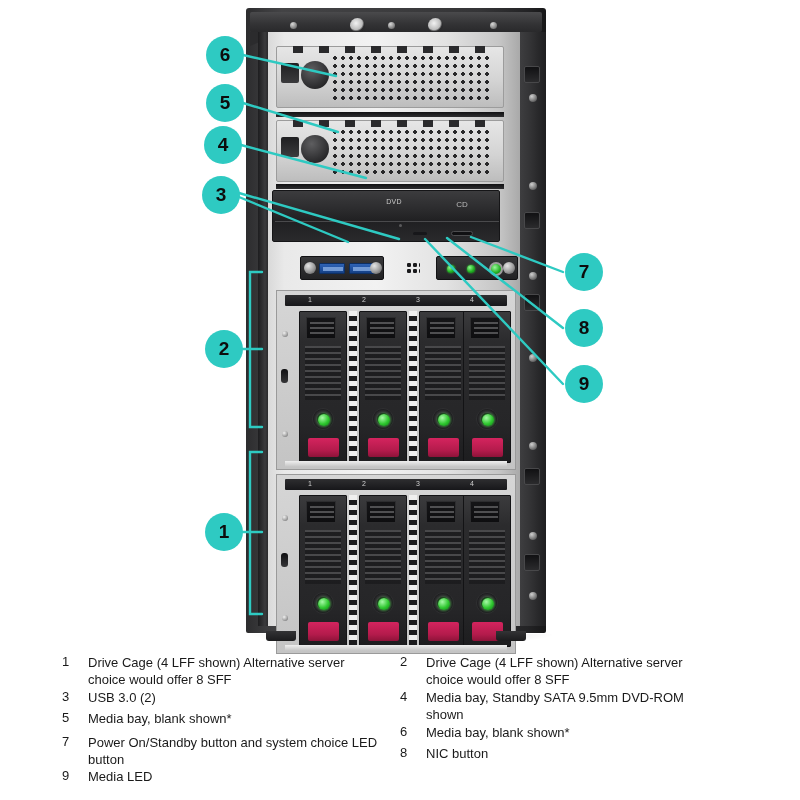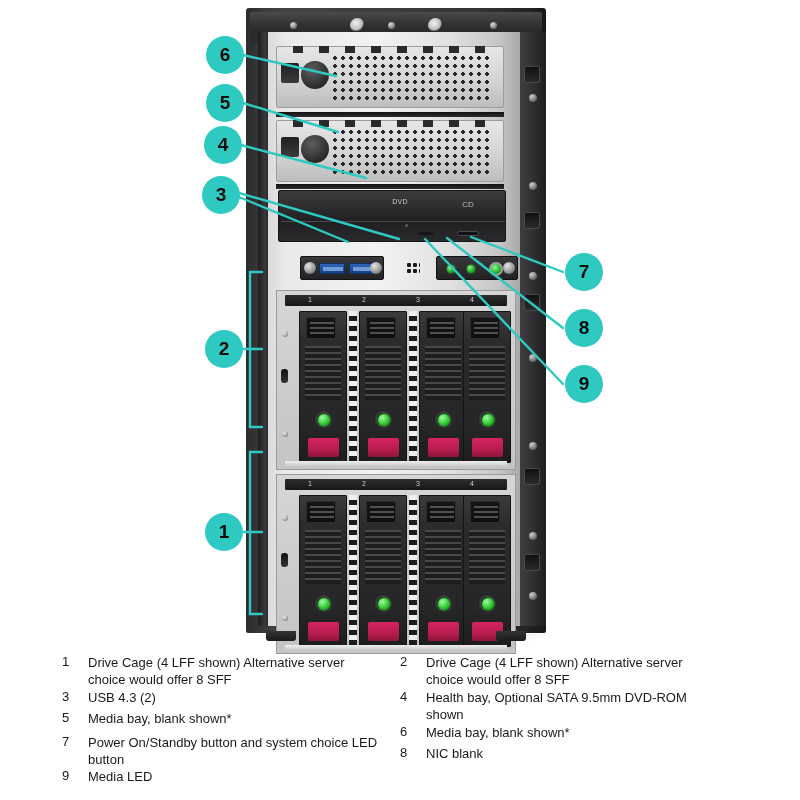--- a/index.html
+++ b/index.html
@@ -262,21 +262,21 @@
         <div class="bay-divider" style="top:80px; left:18px;"></div>
 
         <div class="media-blank" style="top:88px; left:18px;">
           <div class="blank-topnotch"></div>
           <div class="blank-tab"></div>
           <div class="blank-knob"></div>
           <div class="mesh b"></div>
         </div>
         <div class="bay-divider" style="top:152px; left:18px;"></div>
 
-        <div class="dvd-drive" style="left:20px; top:158px;padding-left:10px;">
+        <div class="dvd-drive" style="left:14px; top:158px;padding-left:10px;">
           <div class="dvd-face-split"></div>
           <div class="dvd-logo">DVD</div>
           <div class="cd-logo">CD</div>
           <div class="dvd-led"></div>
           <div class="dvd-slot"></div>
           <div class="dvd-eject"></div>
         </div>
 
         <div class="io-row">
           <div class="io-block io-usb-block">
@@ -440,21 +440,21 @@
   <div class="callout" style="left:565px; top:365px;">9</div>
 
   <div class="legend">
     <div class="legend-col left">
       <div class="legend-item" style="top:6px;">
         <div class="legend-num">1</div>
         <div class="legend-text">Drive Cage (4 LFF shown) Alternative server choice would offer 8 SFF</div>
       </div>
       <div class="legend-item" style="top:41px;">
         <div class="legend-num">3</div>
-        <div class="legend-text">USB 4.3 (2)</div>
+        <div class="legend-text">USB 3.0 (2)</div>
       </div>
       <div class="legend-item" style="top:62px;">
         <div class="legend-num">5</div>
         <div class="legend-text">Media bay, blank shown*</div>
       </div>
       <div class="legend-item" style="top:86px;">
         <div class="legend-num">7</div>
         <div class="legend-text">Power On/Standby button and system choice LED button</div>
       </div>
       <div class="legend-item" style="top:120px;">
@@ -463,26 +463,26 @@
       </div>
     </div>
 
     <div class="legend-col right">
       <div class="legend-item" style="top:6px;">
         <div class="legend-num">2</div>
         <div class="legend-text">Drive Cage (4 LFF shown) Alternative server choice would offer 8 SFF</div>
       </div>
       <div class="legend-item" style="top:41px;">
         <div class="legend-num">4</div>
-        <div class="legend-text">Health bay, Optional SATA 9.5mm DVD-ROM shown</div>
+        <div class="legend-text">Media bay, Standby SATA 9.5mm DVD-ROM shown</div>
       </div>
       <div class="legend-item" style="top:76px;">
         <div class="legend-num">6</div>
         <div class="legend-text">Media bay, blank shown*</div>
       </div>
       <div class="legend-item" style="top:97px;">
         <div class="legend-num">8</div>
-        <div class="legend-text">NIC blank</div>
+        <div class="legend-text">NIC button</div>
       </div>
     </div>
   </div>
 
 </div>
 
 </body></html>

